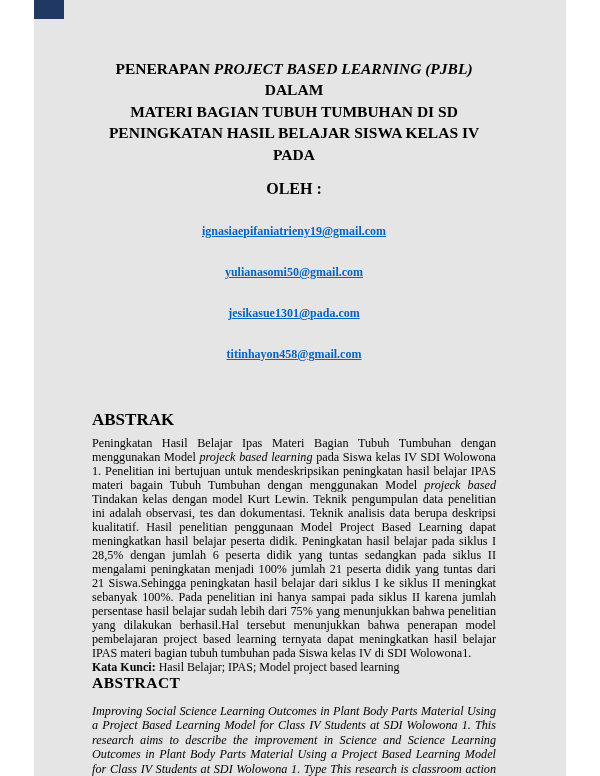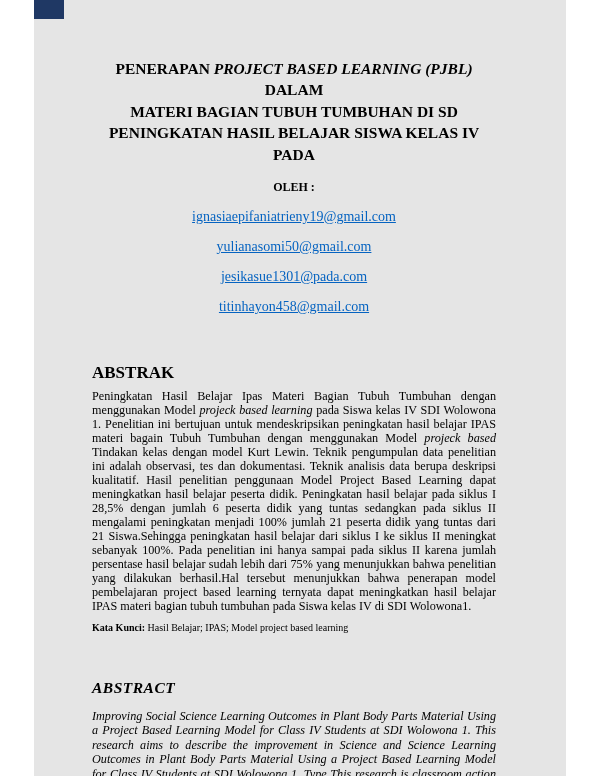--- a/index.html
+++ b/index.html
@@ -26,54 +26,52 @@
     font-weight: bold;
     text-align: center;
     line-height: 1.38;
   }
   .t-line { display: block; }
   .italic { font-style: italic; }
   .bold { font-weight: bold; }
   .oleh {
     text-align: center;
     font-weight: bold;
-    font-size: 12px;
+    font-size: 16px;
     margin-top: 15px;
   }
   .emails { text-align: center; }
   .email {
     display: inline-block;
-    font-size: 14px;
-    font-weight: normal;
+    font-size: 12px;
+    font-weight: bold;
     color: var(--link-color, #0563C1);
     text-decoration: underline;
-    margin-top: 14px;
+    margin-top: 26px;
   }
   .email-row { text-align: center; }
   .abstrak-h {
     font-size: 17px;
     font-weight: bold;
     margin-top: 48px;
   }
   .body-id {
     font-size: 12.2px;
     line-height: 14px;
     text-align: justify;
     margin-top: 6px;
   }
   .keywords {
-    font-size: 10px;
+    font-size: 12px;
     line-height: 14px;
-    margin-top: 8px;
+    margin-top: 0;
   }
   .abstract-h {
     font-size: 15.5px;
     font-weight: bold;
-    font-style: italic;
-    margin-top: 44px;
     letter-spacing: 0.5px;
   }
   .body-en {
     font-size: 12.2px;
     line-height: 14.5px;
     text-align: justify;
     font-style: italic;
     margin-top: 12px;
   }
 </style>

